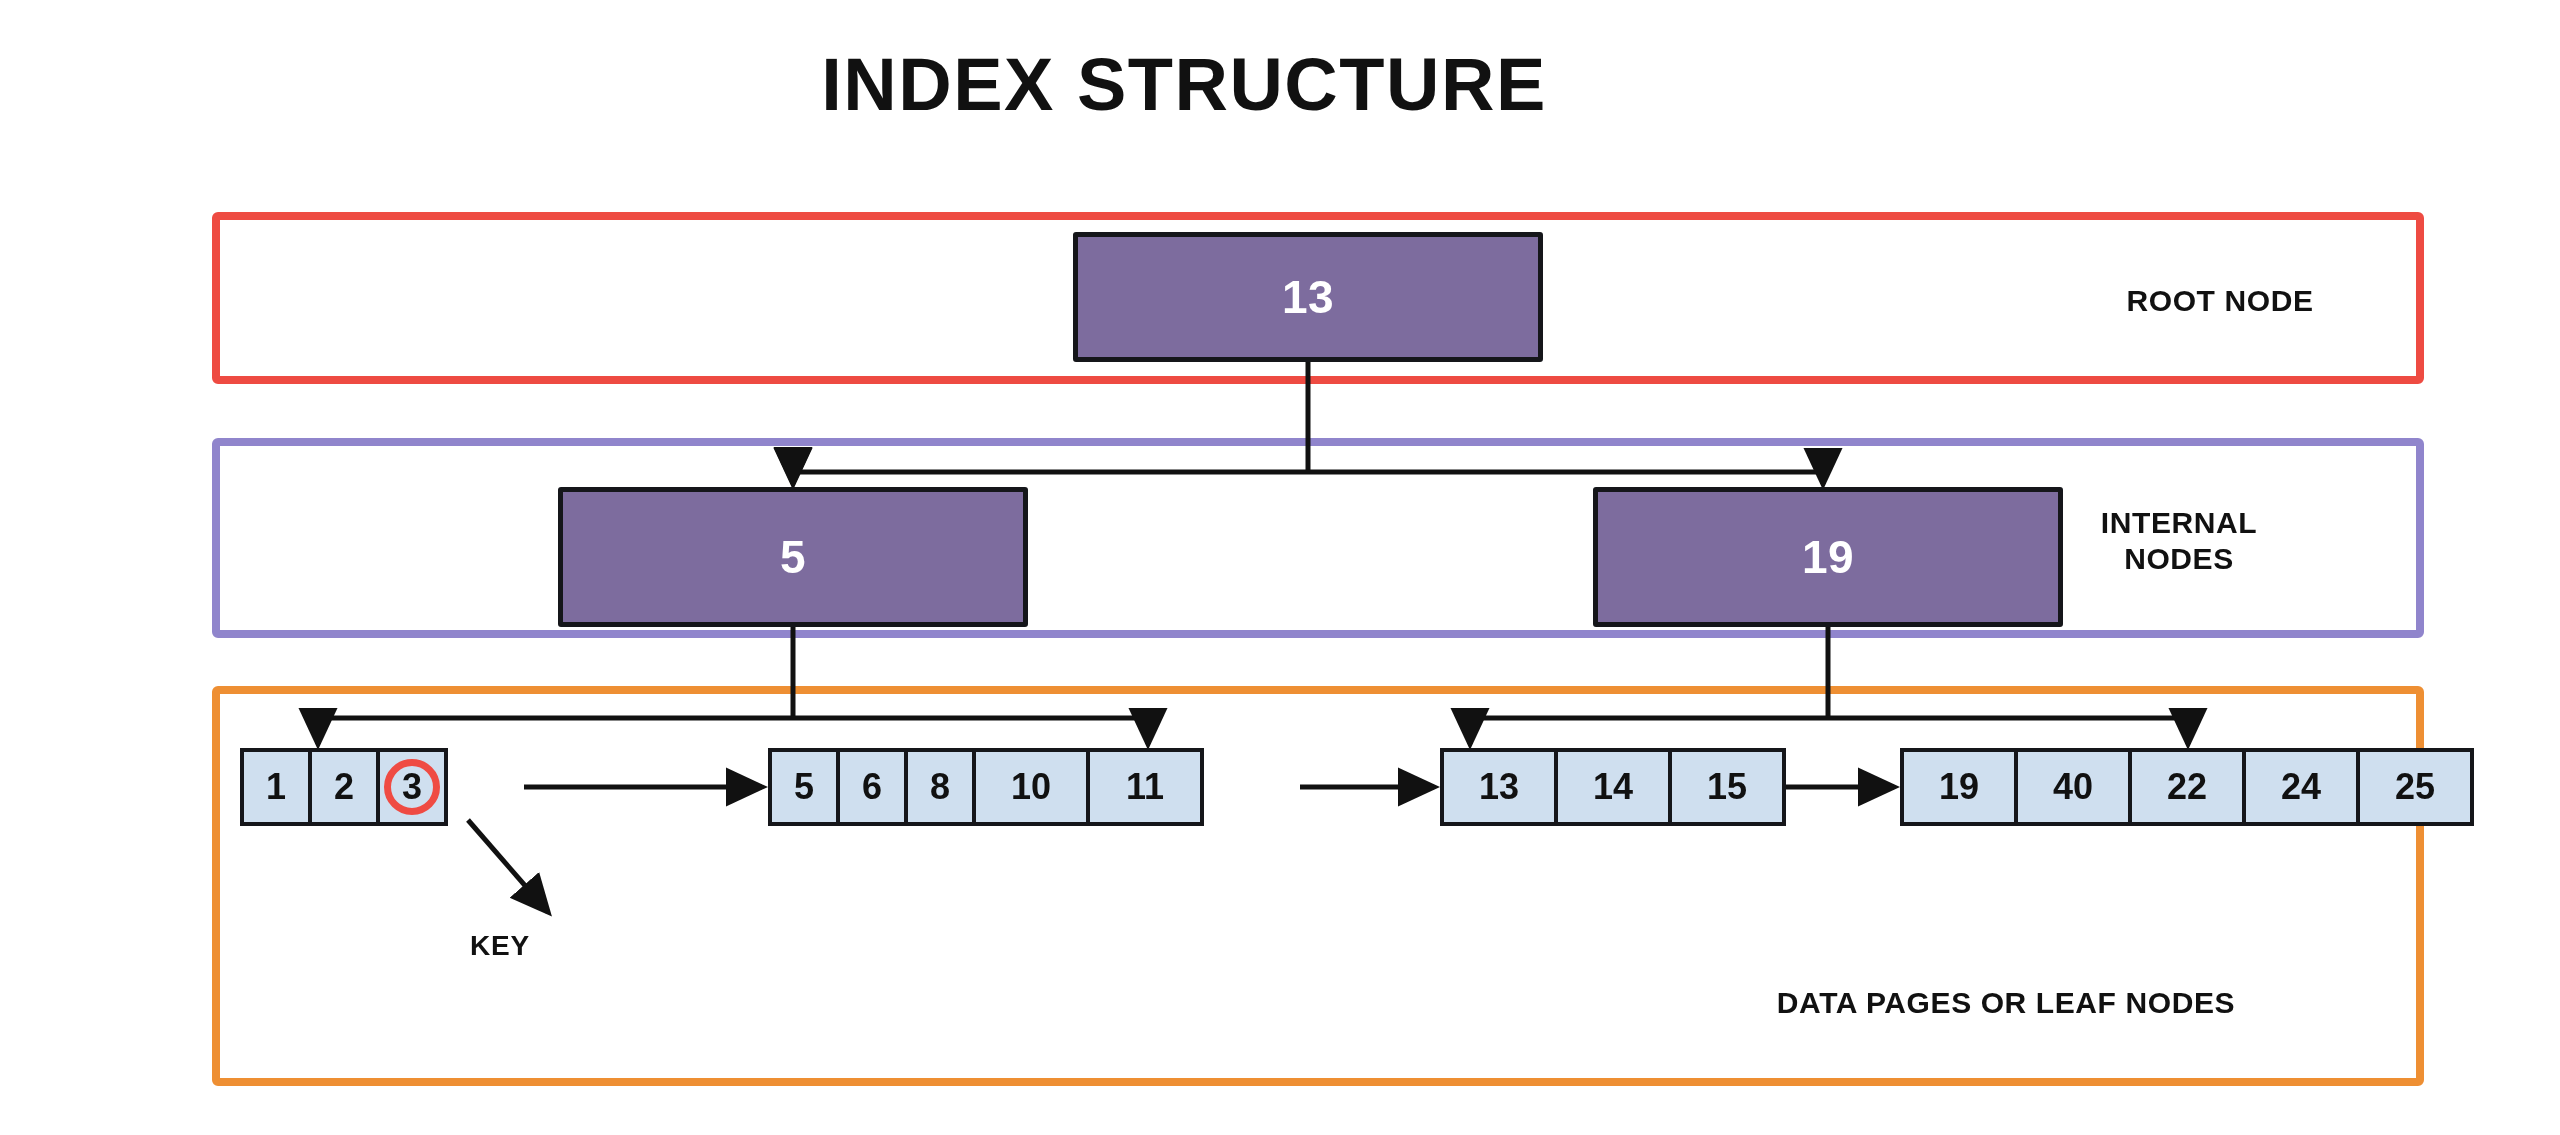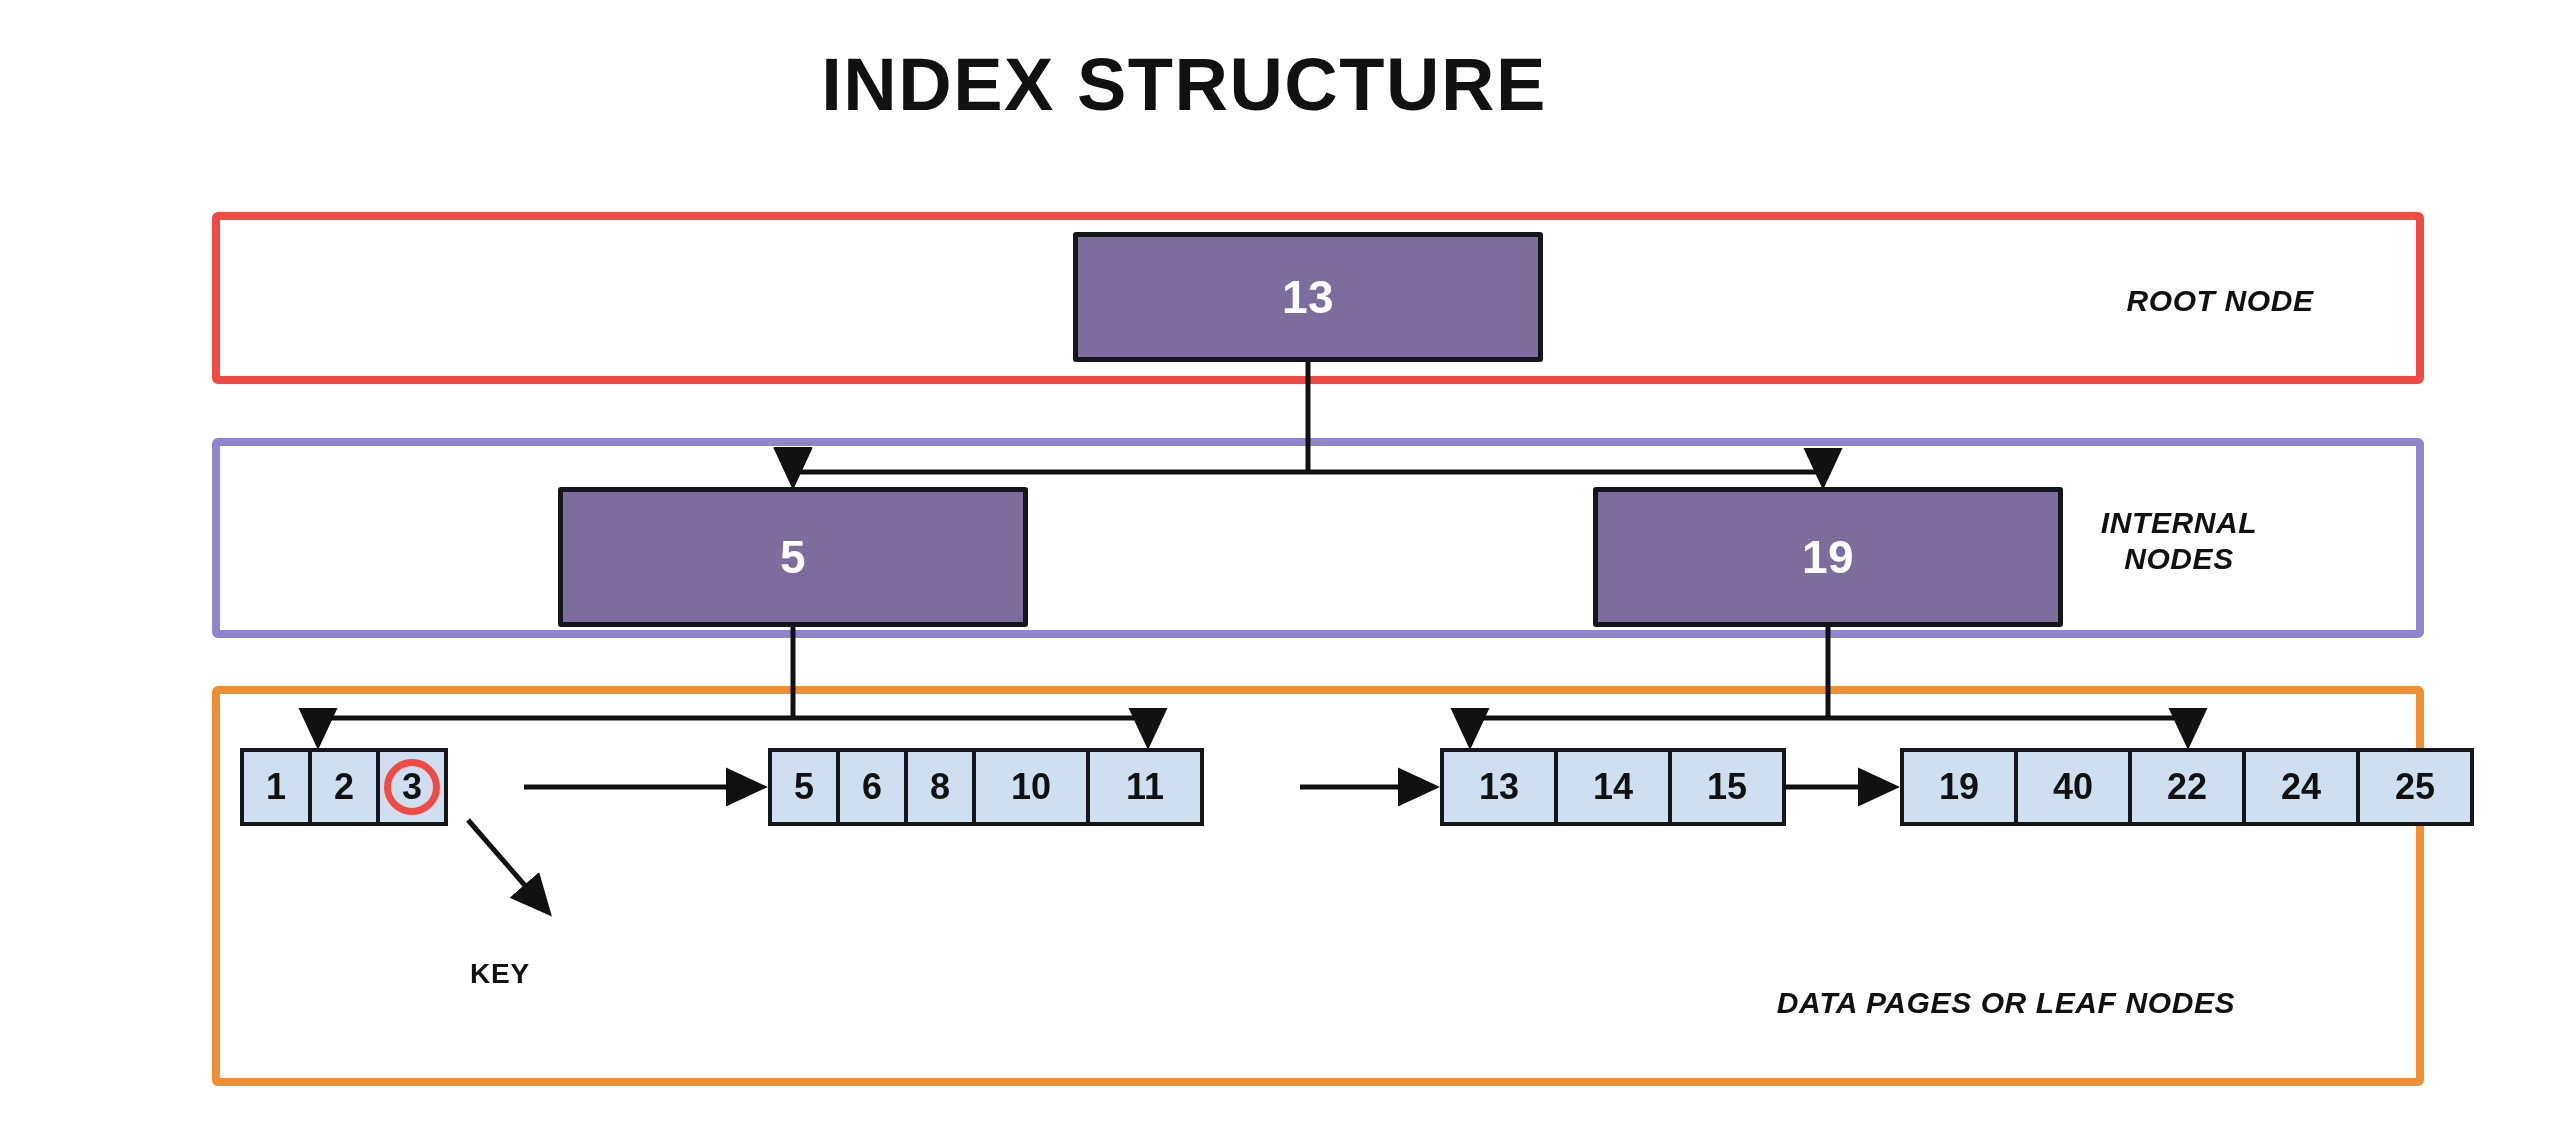--- a/index.html
+++ b/index.html
@@ -63,21 +63,20 @@
   
   .band-label {
     position: absolute;
     font-size: 30px;
     font-weight: 800;
     letter-spacing: 0.6px;
     color: #111111;
     line-height: 1.2;
     text-align: center;
     white-space: pre-line;
-    font-style: italic;
   }
   #label-root-node {
     left: 2040px;
     top: 283px;
     width: 360px;
   }
   #label-internal-nodes {
     left: 1999px;
     top: 505px;
     width: 360px;
@@ -167,21 +166,21 @@
     border: 7px solid #ef4b43;
     border-radius: 50%;
     box-sizing: border-box;
     pointer-events: none;
   }
 
   
   #key-label {
     position: absolute;
     left: 470px;
-    top: 958px;
+    top: 930px;
     font-size: 28px;
     font-weight: 800;
     letter-spacing: 0.8px;
     color: #111111;
   }
 
   
   #connectors {
     position: absolute;
     left: 0;

